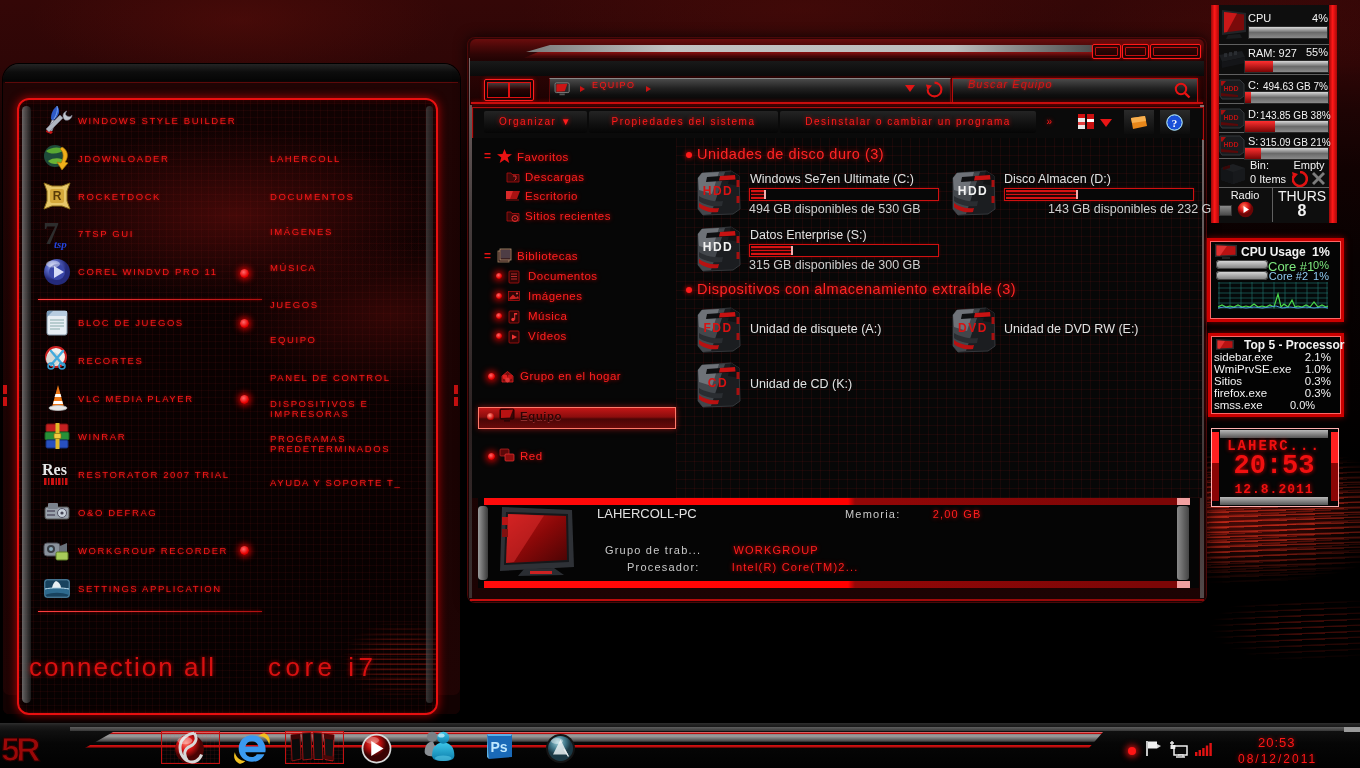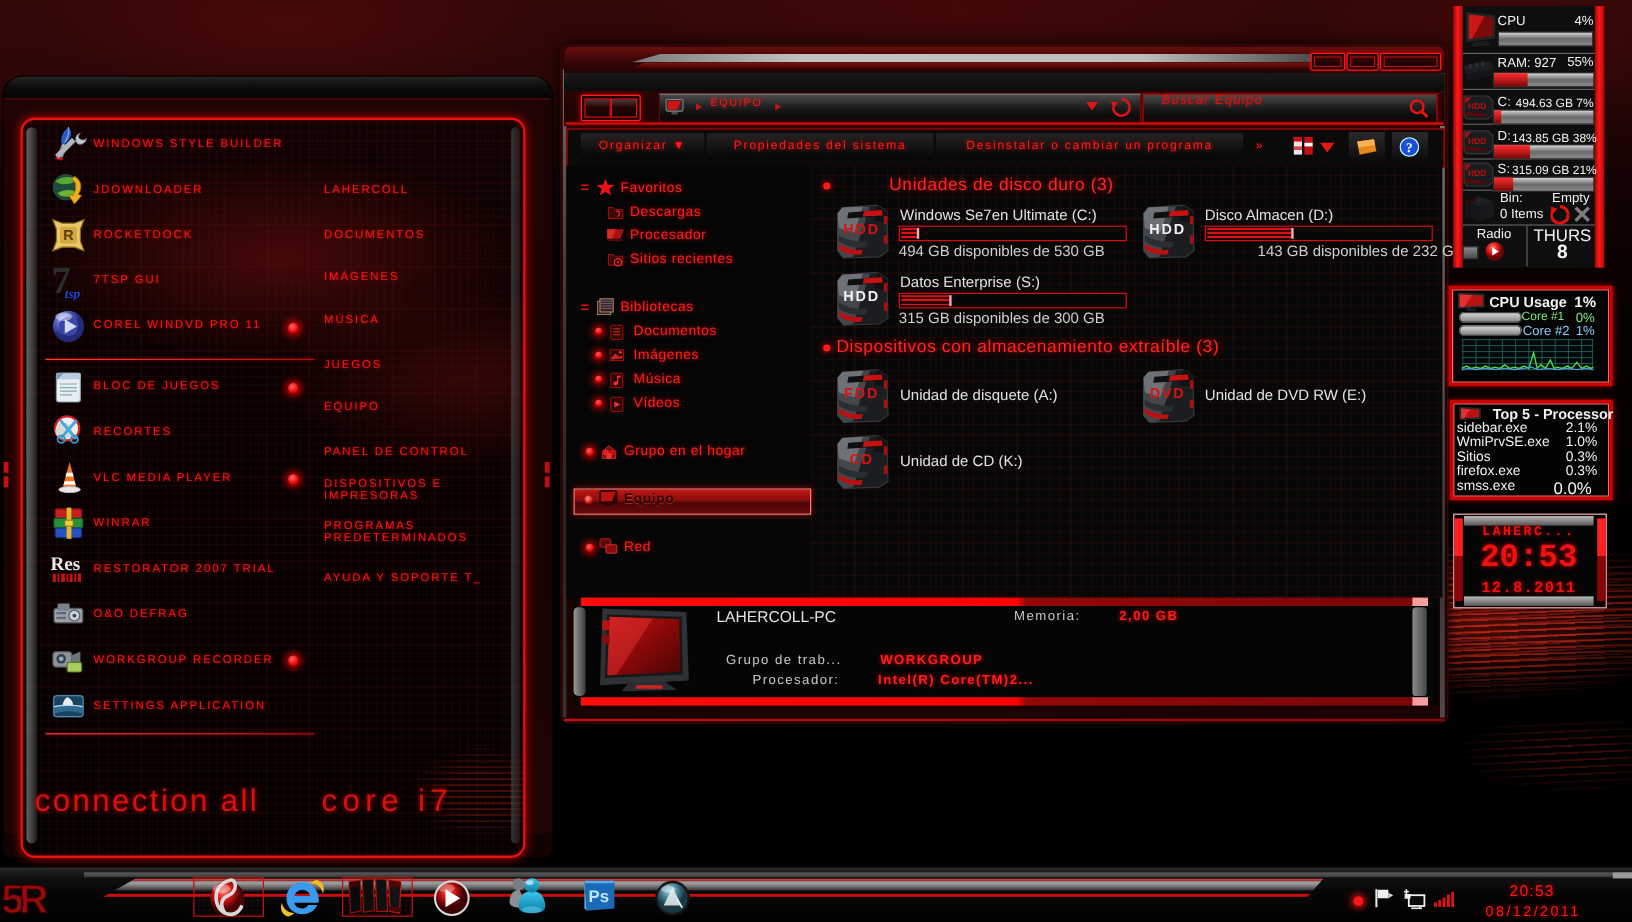--- a/index.html
+++ b/index.html
@@ -83,21 +83,21 @@
 .dcap{position:absolute;color:#cfcfcf;font-size:12.5px;white-space:pre;}
 .dbar{position:absolute;width:188px;height:11px;border:1px solid #d01010;background:#070707;box-shadow:0 0 3px rgba(255,0,0,.3);}
 .dbar i{position:absolute;left:1px;top:1px;bottom:1px;background:repeating-linear-gradient(180deg,#d81212 0 1.5px,#3a0606 1.5px 3.5px,#d81212 3.5px 5px,#2a0404 5px 7px);border-right:2px solid #f2b0b0;}
 
 #dpane{left:478px;top:498px;width:721px;height:90px;background:#050505;}
 .redbar{position:absolute;left:6px;width:700px;height:7px;background:linear-gradient(90deg,#ff0c0c 0,#f00 52%,#930707 53%,#7c0606 96%);}
 .redbar i{position:absolute;right:-6px;top:0;width:13px;height:7px;background:#f2a0a0;}
 #dpane .gbarL{position:absolute;left:0;top:8px;width:10px;height:74px;border-radius:4px;background:linear-gradient(90deg,#9a9a9a,#3a3a3a);}
 #dpane .gbarR{position:absolute;left:699px;top:8px;width:12px;height:74px;border-radius:3px;background:linear-gradient(90deg,#8a8a8a,#444);}
 .dtx{position:absolute;color:#c9c9c9;font-size:11px;letter-spacing:1.2px;white-space:pre;}
-.dtx b{color:#ff1e1e;font-weight:bold;text-shadow:0 0 4px rgba(255,0,0,.8);padding-left:28px;}
+.dtx b{color:#ff1e1e;font-weight:normal;text-shadow:0 0 4px rgba(255,0,0,.8);padding-left:28px;}
 
 .gadget{position:absolute;background:#0b0b0b;}
 #g1{left:1211px;top:5px;width:126px;height:218px;background:#0e0e0e;}
 #g1 .rb{position:absolute;top:0;width:8px;height:218px;background:linear-gradient(90deg,#9a0707,#ff1818 45%,#a80808);}
 .gtx{position:absolute;color:#f2f2f2;font-size:11px;white-space:pre;}
 .gbar{position:absolute;height:11px;border:1px solid #2a2a2a;background:linear-gradient(180deg,#d8d8d8,#6a6a6a 50%,#8a8a8a);}
 .gbar i{position:absolute;left:0;top:0;bottom:0;background:linear-gradient(180deg,#ff3030,#7a0505);}
 #g2{left:1207px;top:238px;width:131px;height:78px;border:3px solid #c00;box-shadow:inset 0 0 0 1px #f66,0 0 6px rgba(255,0,0,.5);background:#050505;}
 #g3{left:1208px;top:333px;width:130px;height:78px;border:3px solid #c00;box-shadow:inset 0 0 0 1px #f66,0 0 6px rgba(255,0,0,.5);background:#030303;}
 #g4{left:1211px;top:428px;width:126px;height:77px;border:1px solid #ffb0b0;background:#050505;}
@@ -401,21 +401,21 @@
 <svg class="abs" style="left:506px;top:170px" width="14" height="14" viewBox="0 0 14 14">
       <path d="M1 3 L5 3 L6 4.5 L13 4.5 L13 12 L1 12 Z" fill="#3a0808" stroke="#b01010" stroke-width=".8"></path>
       <path d="M7 6 L10 6 L10 9 L8.5 10.5" stroke="#e33" stroke-width=".9" fill="none"></path>
     </svg>
 <div class="nitem" style="left:525px;top:171px;">Descargas</div>
 <svg class="abs" style="left:505px;top:190px" width="16" height="13" viewBox="0 0 16 13">
       <path d="M1 1 L15 1 L12 9 L1 9 Z" fill="#a81212"></path>
       <path d="M1 1 L8 1 L5 9 L1 9 Z" fill="#d82a2a"></path>
       <rect x="1" y="9" width="13" height="2" fill="#4a0a0a"></rect>
     </svg>
-<div class="nitem" style="left:525px;top:190px;">Procesador</div>
+<div class="nitem" style="left:525px;top:190px;">Escritorio</div>
 <svg class="abs" style="left:506px;top:209px" width="14" height="14" viewBox="0 0 14 14">
       <path d="M1 3 L5 3 L6 4.5 L13 4.5 L13 12 L1 12 Z" fill="#3a0808" stroke="#b01010" stroke-width=".8"></path>
       <circle cx="9" cy="9.5" r="3" fill="none" stroke="#e33" stroke-width=".9"></circle>
       <circle cx="9" cy="9.5" r=".8" fill="#e33"></circle>
     </svg>
 <div class="nitem" style="left:525px;top:210px;">Sitios recientes</div>
 <div class="abs" style="left:484px;top:252px;width:9px;height:9px;color:#e81212;font-weight:bold;font-size:12px;line-height:9px;">=</div>
 <svg class="abs" style="left:497px;top:248px" width="16" height="16" viewBox="0 0 16 16">
       <rect x="1" y="3" width="11" height="11" fill="#2a1416" stroke="#a86" stroke-width=".8"></rect>
       <rect x="3" y="1" width="11" height="11" fill="#3a2022" stroke="#b97" stroke-width=".8"></rect>
@@ -473,21 +473,21 @@
     </svg>
 <div class="nitem" style="left:520px;top:410px;color:#2e0404;text-shadow:0 1px 0 rgba(255,120,120,.35);font-weight:bold;">Equipo</div>
 <div class="rdot" style="left:488px;top:453px;width:7px;height:7px;"></div>
 <svg class="abs" style="left:499px;top:448px" width="17" height="16" viewBox="0 0 17 16">
       <rect x="1" y="1" width="9" height="7" rx="1" fill="#5a0808" stroke="#c22" stroke-width=".7"></rect>
       <rect x="6" y="6" width="9" height="7" rx="1" fill="#8a0d0d" stroke="#e33" stroke-width=".7"></rect>
     </svg>
 <div class="nitem" style="left:520px;top:450px;">Red</div>
 
 <div class="abs" style="left:686px;top:152px;width:6px;height:6px;border-radius:50%;background:#ff1a1a;box-shadow:0 0 5px #f00;"></div>
-<div class="head" style="left:697px;top:146px;margin-left:44px;">Unidades de disco duro (3)</div>
+<div class="head" style="left:697px;top:146px;">Unidades de disco duro (3)</div>
 <div class="dlab" style="left:750px;top:172px;">Windows Se7en Ultimate (C:)</div>
 <div class="dbar" style="left:749px;top:188px;">
       <i style="width:13px;"></i>
     </div>
 <div class="dcap" style="left:749px;top:202px;">494 GB disponibles de 530 GB</div>
 <div class="dlab" style="left:1004px;top:172px;">Disco Almacen (D:)</div>
 <div class="dbar" style="left:1004px;top:188px;">
       <i style="width:70px;"></i>
     </div>
 <div class="dcap" style="left:1048px;top:202px;">143 GB disponibles de 232 GB</div>
@@ -682,21 +682,21 @@
 <svg class="abs" style="left:1214px;top:243px" width="24" height="17" viewBox="0 0 24 17">
       <path d="M1 1 L23 2 L23 13 L1 14 Z" fill="#2a2c2f"></path>
       <path d="M2.5 2.5 L21.5 3.3 L21.5 11.8 L2.5 12.6 Z" fill="#b81212"></path>
       <path d="M2.5 2.5 L13 3 L6 12.8 L2.5 12.6 Z" fill="#e03030"></path>
       <rect x="8" y="14" width="8" height="2" fill="#222"></rect>
     </svg>
 <div class="gtx" style="left:1241px;top:245px;font-weight:bold;font-size:12px;">CPU Usage</div>
 <div class="gtx" style="left:1304px;top:245px;width:26px;text-align:right;font-weight:bold;font-size:12.5px;">1%</div>
 <div class="abs" style="left:1216px;top:260px;width:52px;height:9px;border-radius:4px;background:linear-gradient(180deg,#e0e0e0,#7a7a7a);box-shadow:inset 0 0 0 1px #444;"></div>
 <div class="abs" style="left:1216px;top:271px;width:52px;height:9px;border-radius:4px;background:linear-gradient(180deg,#e0e0e0,#7a7a7a);box-shadow:inset 0 0 0 1px #444;"></div>
-<div class="gtx" style="left:1268px;top:259px;width:40px;text-align:left;color:#7ee87e;font-size:10px;">Core #1</div>
+<div class="gtx" style="left:1268px;top:259px;width:40px;text-align:left;color:#7ee87e;font-size:13px;">Core #1</div>
 <div class="gtx" style="left:1313px;top:259px;width:16px;text-align:right;color:#7ee87e;font-size:11px;">0%</div>
 <div class="gtx" style="left:1268px;top:270px;width:40px;text-align:right;color:#8ec8f0;font-size:11px;">Core #2</div>
 <div class="gtx" style="left:1313px;top:270px;width:16px;text-align:right;color:#8ec8f0;font-size:11px;">1%</div>
 <svg class="abs" style="left:1218px;top:282px" width="110" height="27" viewBox="0 0 110 27">
 <rect width="110" height="27" fill="#05090a"></rect>
 <g stroke="#1e6a66" stroke-width=".7">
         <line x1="0" y1="1" x2="110" y2="1"></line>
         <line x1="0" y1="6" x2="110" y2="6"></line>
         <line x1="0" y1="11" x2="110" y2="11"></line>
         <line x1="0" y1="16" x2="110" y2="16"></line>
@@ -726,23 +726,23 @@
 <div class="gtx" style="left:1244px;top:338px;font-weight:bold;font-size:12px;">Top 5 - Processor</div>
 <div class="gtx" style="left:1214px;top:351px;font-size:11.5px;">sidebar.exe</div>
     <div class="gtx" style="left:1290px;top:351px;width:41px;text-align:right;font-size:11.5px;">2.1%</div>
 <div class="gtx" style="left:1214px;top:363px;font-size:11.5px;">WmiPrvSE.exe</div>
     <div class="gtx" style="left:1290px;top:363px;width:41px;text-align:right;font-size:11.5px;">1.0%</div>
 <div class="gtx" style="left:1214px;top:375px;font-size:11.5px;">Sitios</div>
     <div class="gtx" style="left:1290px;top:375px;width:41px;text-align:right;font-size:11.5px;">0.3%</div>
 <div class="gtx" style="left:1214px;top:387px;font-size:11.5px;">firefox.exe</div>
     <div class="gtx" style="left:1290px;top:387px;width:41px;text-align:right;font-size:11.5px;">0.3%</div>
 <div class="gtx" style="left:1214px;top:399px;font-size:11.5px;">smss.exe</div>
-    <div class="gtx" style="left:1290px;top:399px;width:41px;text-align:center;font-size:14px;">0.0%</div>
-
-<div class="lcd" style="left:1211px;top:438px;font-size:11px;letter-spacing:2px;">LAHERC...</div>
+    <div class="gtx" style="left:1290px;top:399px;width:41px;text-align:left;font-size:11px;">0.0%</div>
+
+<div class="lcd" style="left:1211px;top:438px;font-size:14px;letter-spacing:2px;">LAHERC...</div>
 <div class="lcd" style="left:1211px;top:451px;font-size:27px;letter-spacing:0px;">20:53</div>
 <div class="lcd" style="left:1211px;top:482px;font-size:13px;letter-spacing:1px;">12.8.2011</div>
 </div>
 
 <div id="task" class="abs"></div>
 <div id="graytop" class="abs"></div>
 <div id="tbarline" class="abs"></div>
 <div class="abs" style="left:1344px;top:727px;width:16px;height:5px;background:#9a9a9a;"></div>
 <div id="taskicons">
 <svg class="abs" style="left:2px;top:734px" width="62" height="30" viewBox="0 0 62 30">

